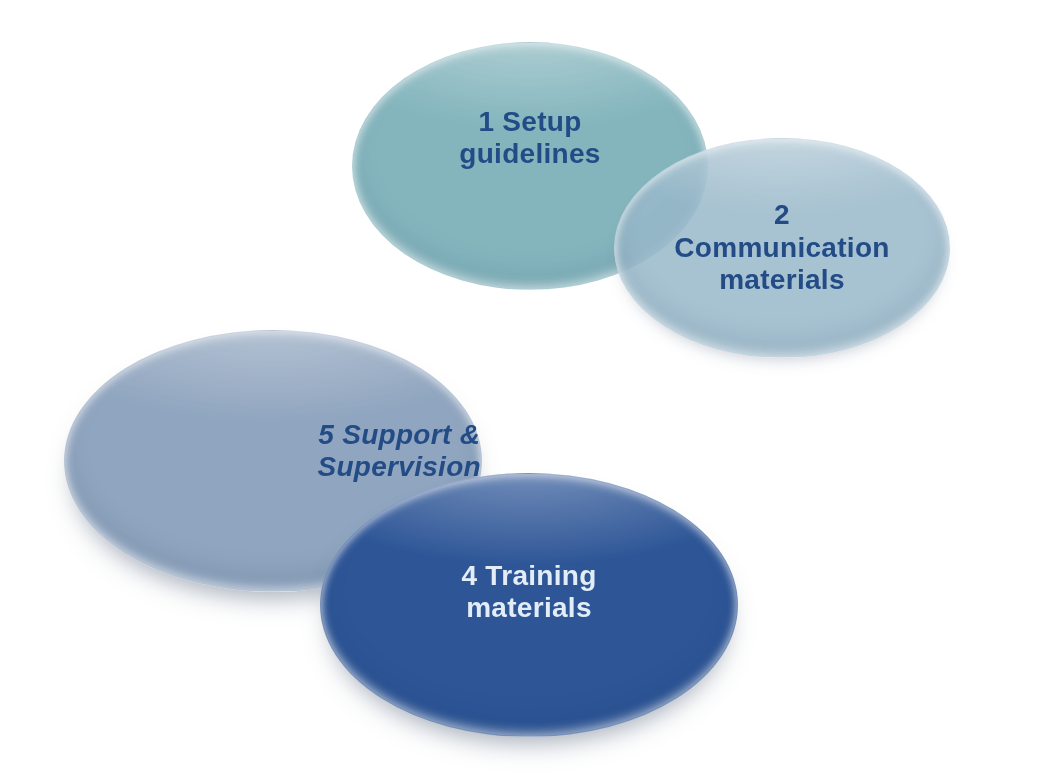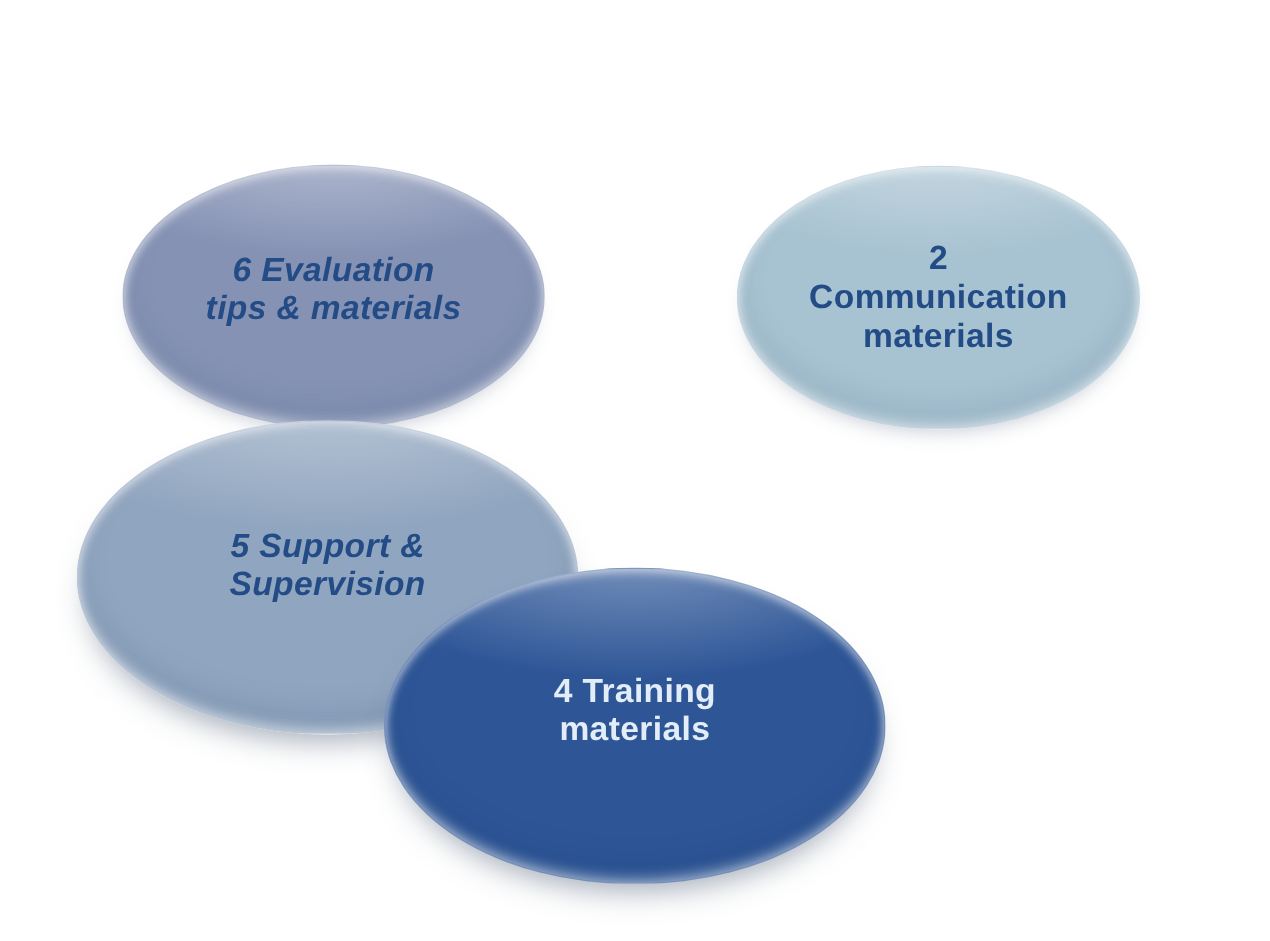--- a/index.html
+++ b/index.html
@@ -40,42 +40,42 @@
     font-size:28px;
     line-height:1.16;
     letter-spacing:0.3px;
   }
   .italic .label{ font-style:italic; }
 
   
   .node-6{ left:102px; top:137px; width:350px; height:218px; z-index:1; }
   .node-1{ left:352px; top:42px;  width:354px; height:246px; z-index:2; }
   .node-2{ left:614px; top:138px; width:334px; height:218px; z-index:3; }
-  .node-5{ left:64px;  top:350px; width:416px; height:260px; z-index:4; }
+  .node-5{ left:64px;  top:330px; width:416px; height:260px; z-index:4;justify-content:flex-end; }
   .node-3{ left:585px; top:362px; width:394px; height:250px; z-index:5; }
   .node-c{ left:342px; top:208px; width:372px; height:294px; z-index:6; }
   .node-4{ left:320px; top:473px; width:416px; height:262px; z-index:7; }
 
   .node-1 .label{ transform:translateY(-28px); }
   .node-6 .label{ transform:translateY(-6px); }
   .node-5 .label{ transform:translateY(-10px); }
   .node-3 .label{ transform:translateY(-16px); }
   .node-4 .label{ transform:translateY(-13px); }
   .node-c .label{ font-size:37px; line-height:1.18; letter-spacing:0.4px; }
 </style>
 </head>
 <body>
 
 <div class="stage" style="background-color: rgb(255, 255, 255);">
 
-  <div class="ellipse node-6 italic shadow-soft" style="background-color: rgba(112, 127, 167, 0.85); color: rgb(35, 76, 135);">
-    <span class="label">6 Evaluation
-tips &amp; materials</span>
+
+  <div class="ellipse node-1" style="background-color: rgba(110, 168, 178, 0.85); color: rgb(35, 76, 135);">
+    <span class="label">1 Setup
+guidelines</span>
   </div>
-
 
   <div class="ellipse node-2 shadow-soft" style="background-color: rgba(152, 183, 201, 0.85); color: rgb(35, 76, 135);">
     <span class="label">2
 Communication
 materials</span>
   </div>
 
   <div class="ellipse node-5 italic shadow-strong" style="background-color: rgba(125, 149, 180, 0.85); color: rgb(35, 76, 135);">
     <span class="label">5 Support &amp;
 Supervision</span>

